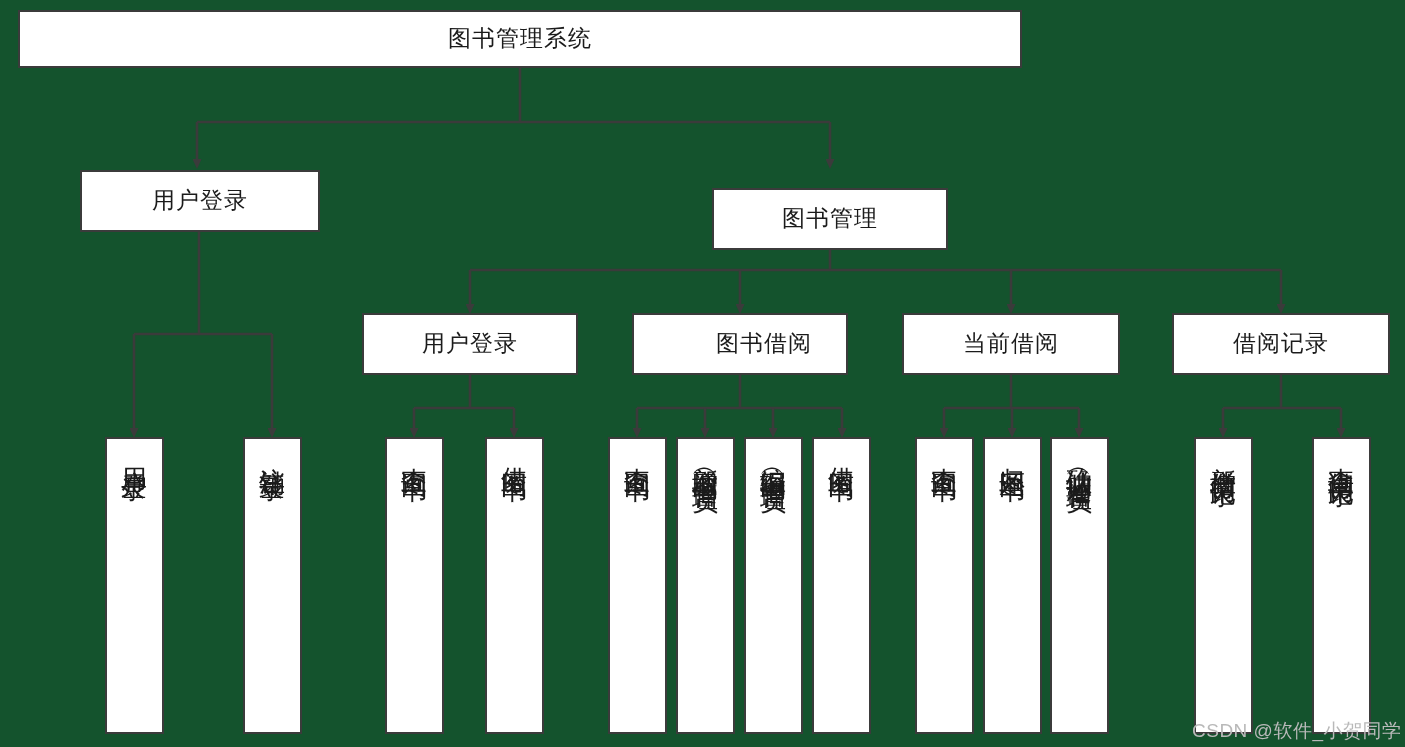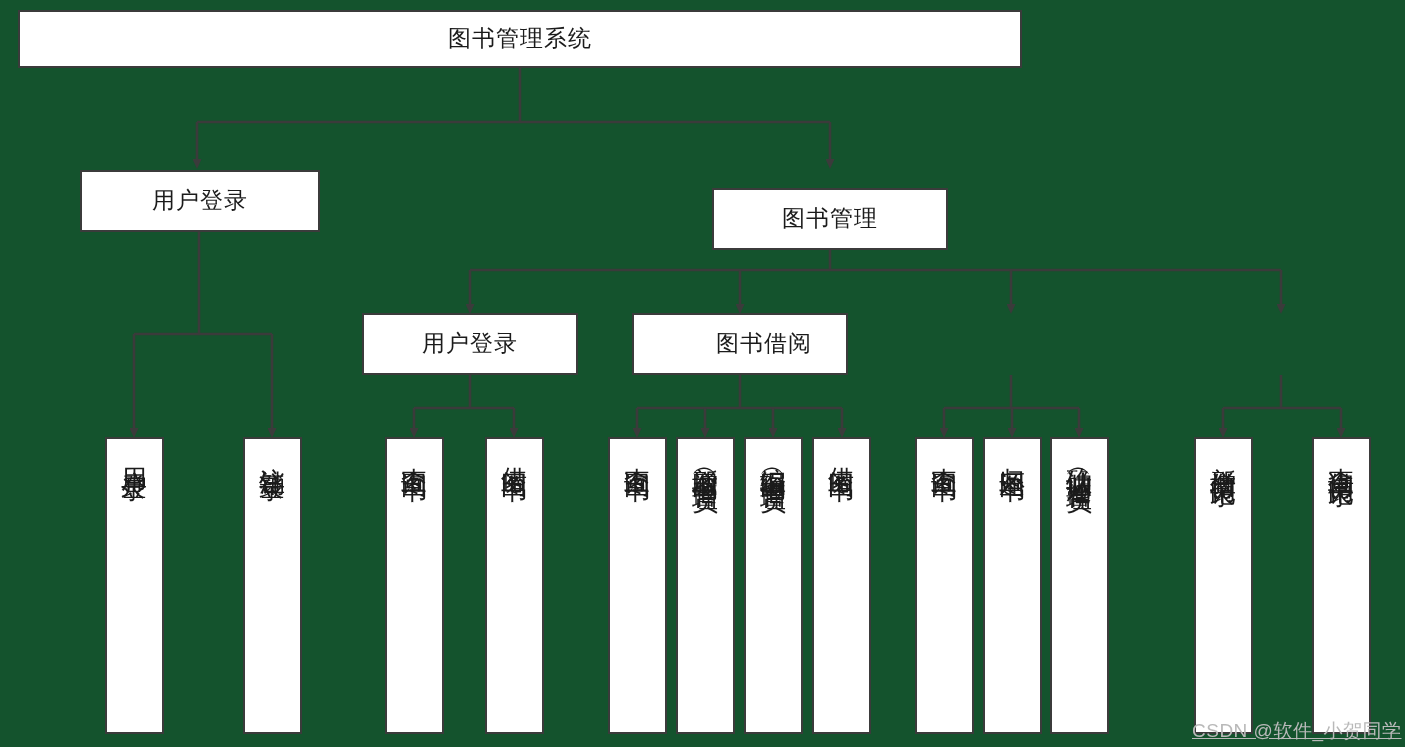--- a/index.html
+++ b/index.html
@@ -62,21 +62,20 @@
     max-height: 100%;
   }
   .watermark {
     position: absolute;
     font-size: 19px;
     color: #b9b9b9;
     letter-spacing: 0.5px;
     white-space: nowrap;
     z-index: 3;
     user-select: none;
-    text-decoration: underline;
   }
 </style>
 </head>
 <body>
 
 <div id="diagram-root">
 
   <svg id="edge-layer" viewBox="0 0 1405 747" xmlns="http://www.w3.org/2000/svg">
     <defs>
       <marker id="arrowhead" markerWidth="10" markerHeight="9" refX="1" refY="4.5" orient="auto" markerUnits="userSpaceOnUse">
@@ -137,20 +136,26 @@
   <div class="node horiz" style="left:712px; top:188px; width:236px; height:62px;">
     <span class="label">图书管理</span>
   </div>
 
   <div class="node horiz" style="left:362px; top:313px; width:216px; height:62px;">
     <span class="label">用户登录</span>
   </div>
   <div class="node horiz" style="left:632px; top:313px; width:216px; height:62px;padding-left:48px;">
     <span class="label">图书借阅</span>
   </div>
+  <div class="node horiz" style="left:902px; top:313px; width:218px; height:62px;">
+    <span class="label">当前借阅</span>
+  </div>
+  <div class="node horiz" style="left:1172px; top:313px; width:218px; height:62px;">
+    <span class="label">借阅记录</span>
+  </div>
 
   <div class="node vert" style="left:105px; top:437px; width:59px; height:297px;">
     <span class="label">用户登录</span>
   </div>
   <div class="node vert" style="left:243px; top:437px; width:59px; height:297px;">
     <span class="label">注销登录</span>
   </div>
 
   <div class="node vert" style="left:385px; top:437px; width:59px; height:297px;">
     <span class="label">查询图书</span>

